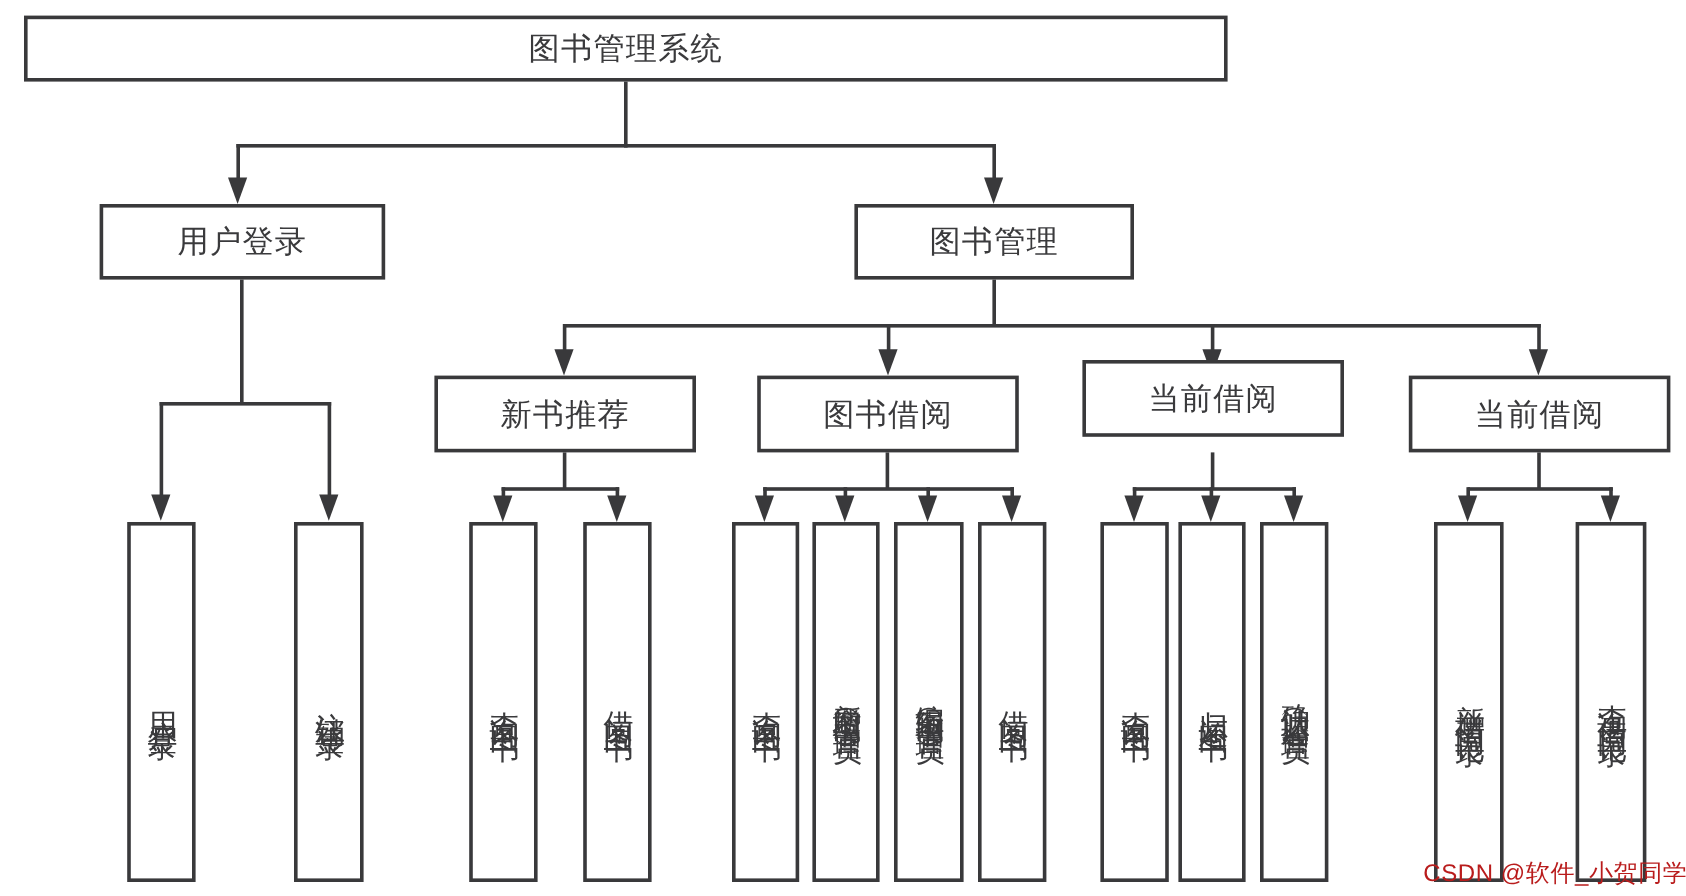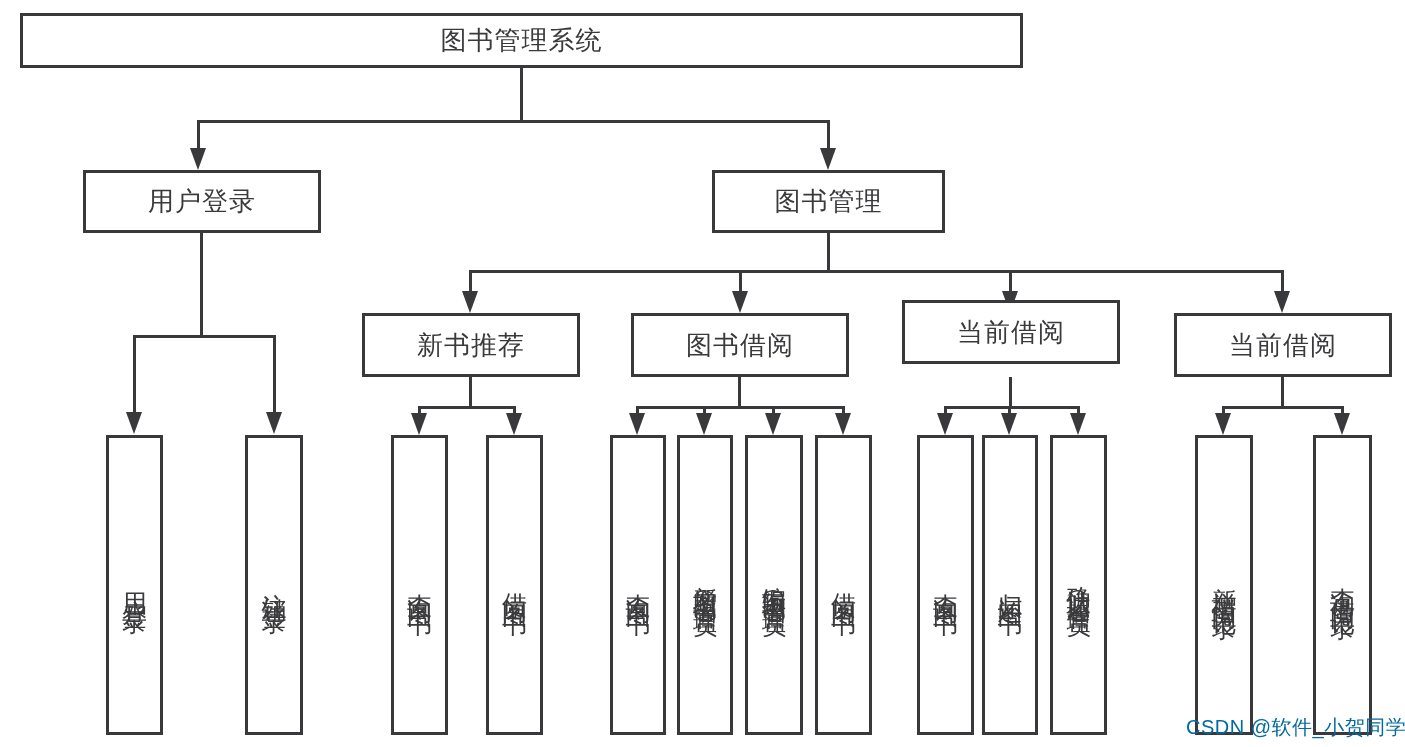--- a/index.html
+++ b/index.html
@@ -26,21 +26,21 @@
     content:""; position:absolute; left:7px; top:0; bottom:14px; width:3px;
     background:#39393b;
   }
   .arrow::after {
     content:""; position:absolute; left:0; bottom:0; width:0; height:0;
     border-left:8.5px solid transparent; border-right:8.5px solid transparent;
     border-top:22px solid #39393b;
   }
   .watermark {
     position:absolute; left:1186px; top:714px; font-size:20px;
-    color:#0369a1; letter-spacing:0.5px; white-space:nowrap;
+    color:#b91c1c; letter-spacing:0.5px; white-space:nowrap;
   }
 </style>
 </head>
 <body>
 
 <div id="stage">
 
   <div class="box box-h" style="left:20px;top:13px;width:1003px;height:55px;">
     <span>图书管理系统</span>
   </div>

